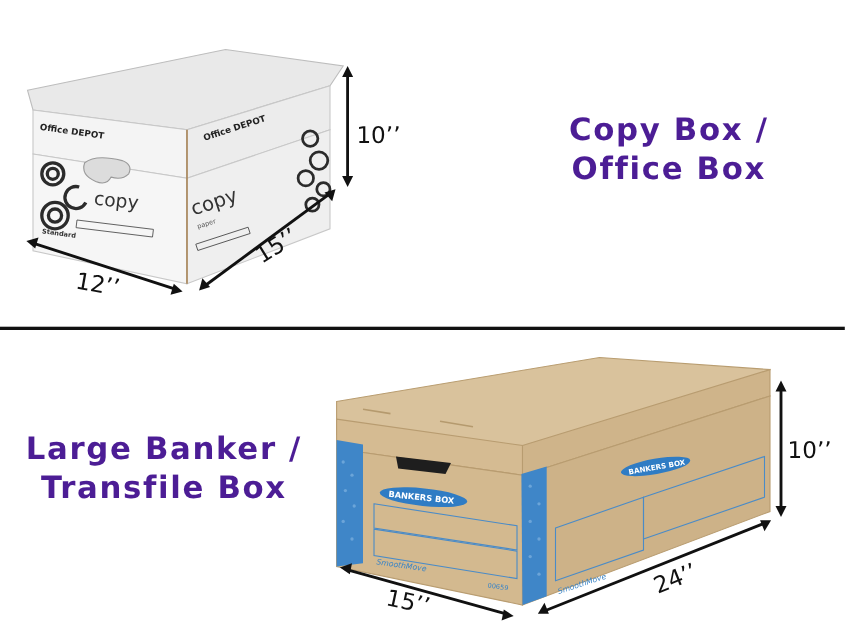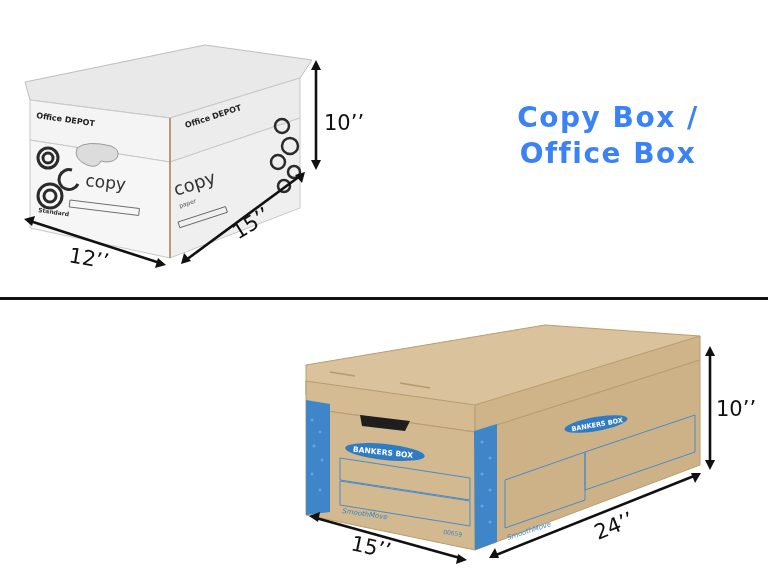--- a/index.html
+++ b/index.html
@@ -3,21 +3,21 @@
 <meta charset="utf-8">
 <style>
   html, body { margin: 0; padding: 0; background: #ffffff; }
   body { width: 768px; height: 580px; position: relative; overflow: hidden;
          font-family: "DejaVu Sans", sans-serif; color: #111; }
   .section { position: absolute; left: 0; width: 768px; }
   .top { top: 0; height: 297px; }
   .bottom { top: 300px; height: 280px; }
   .divider { position: absolute; left: 0; top: 297px; width: 768px; height: 3px; background: #111; }
   .title { position: absolute; font-weight: 600; font-size: 28px; line-height: 36px;
-           letter-spacing: 1.5px; text-align: center; color: #3b82f6; }
+           letter-spacing: 1.5px; text-align: center; color: #4c1d95; }
   .title-top { left: 478px; top: 100px; width: 260px; }
   .title-bottom { left: 4px; top: 390px; width: 290px; }
   .title span { display: block; }
   svg.box { position: absolute; left: 0; top: 0; }
   .dim { font-family: "DejaVu Sans", sans-serif; font-size: 21px; fill: #111; }
 </style>
 </head>
 <body>
 
 <div class="section top">
@@ -155,13 +155,17 @@
 
       <line x1="496" y1="555" x2="694" y2="476"></line>
       <polygon points="489,558 495,548 499,558" stroke="none"></polygon>
       <polygon points="701,473 695,483 691,473" stroke="none"></polygon>
     </g>
     <text class="dim" x="716" y="416">10’’</text>
     <text class="dim" x="350" y="550" transform="rotate(12 350 550)">15’’</text>
     <text class="dim" x="598" y="540" transform="rotate(-22 598 540)">24’’</text>
   </svg>
 
+  <div class="title title-bottom" style="top:90px;">
+    <span>Large Banker /</span>
+    <span>Transfile Box</span>
+  </div>
 </div>
 
 </body></html>

